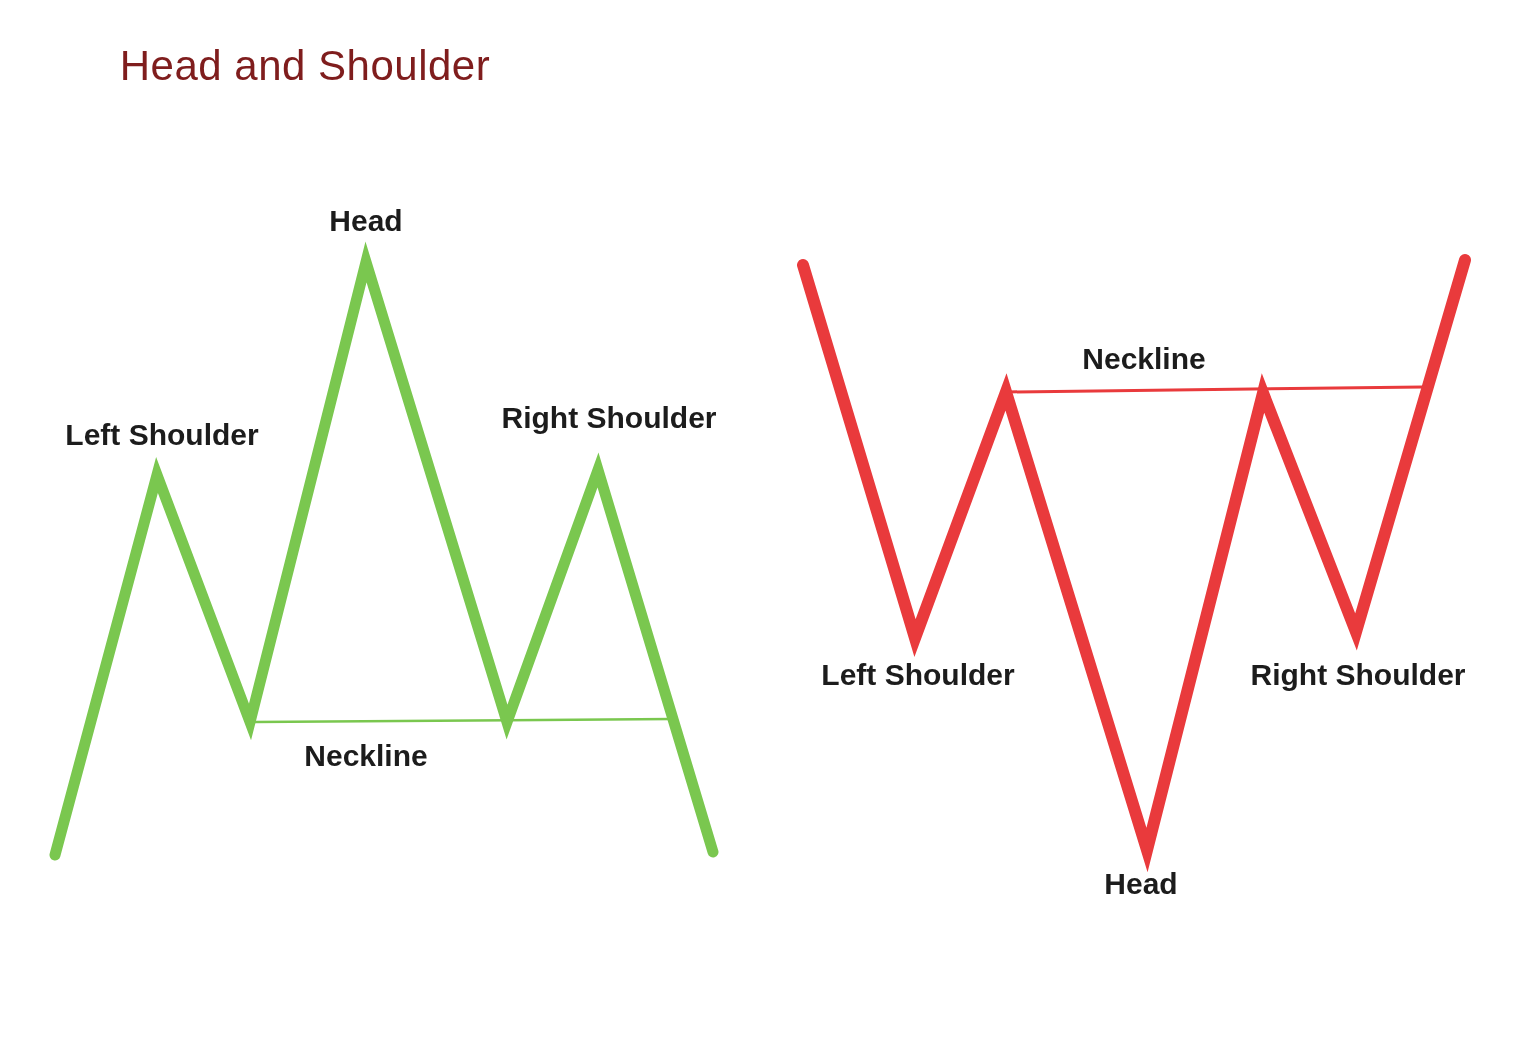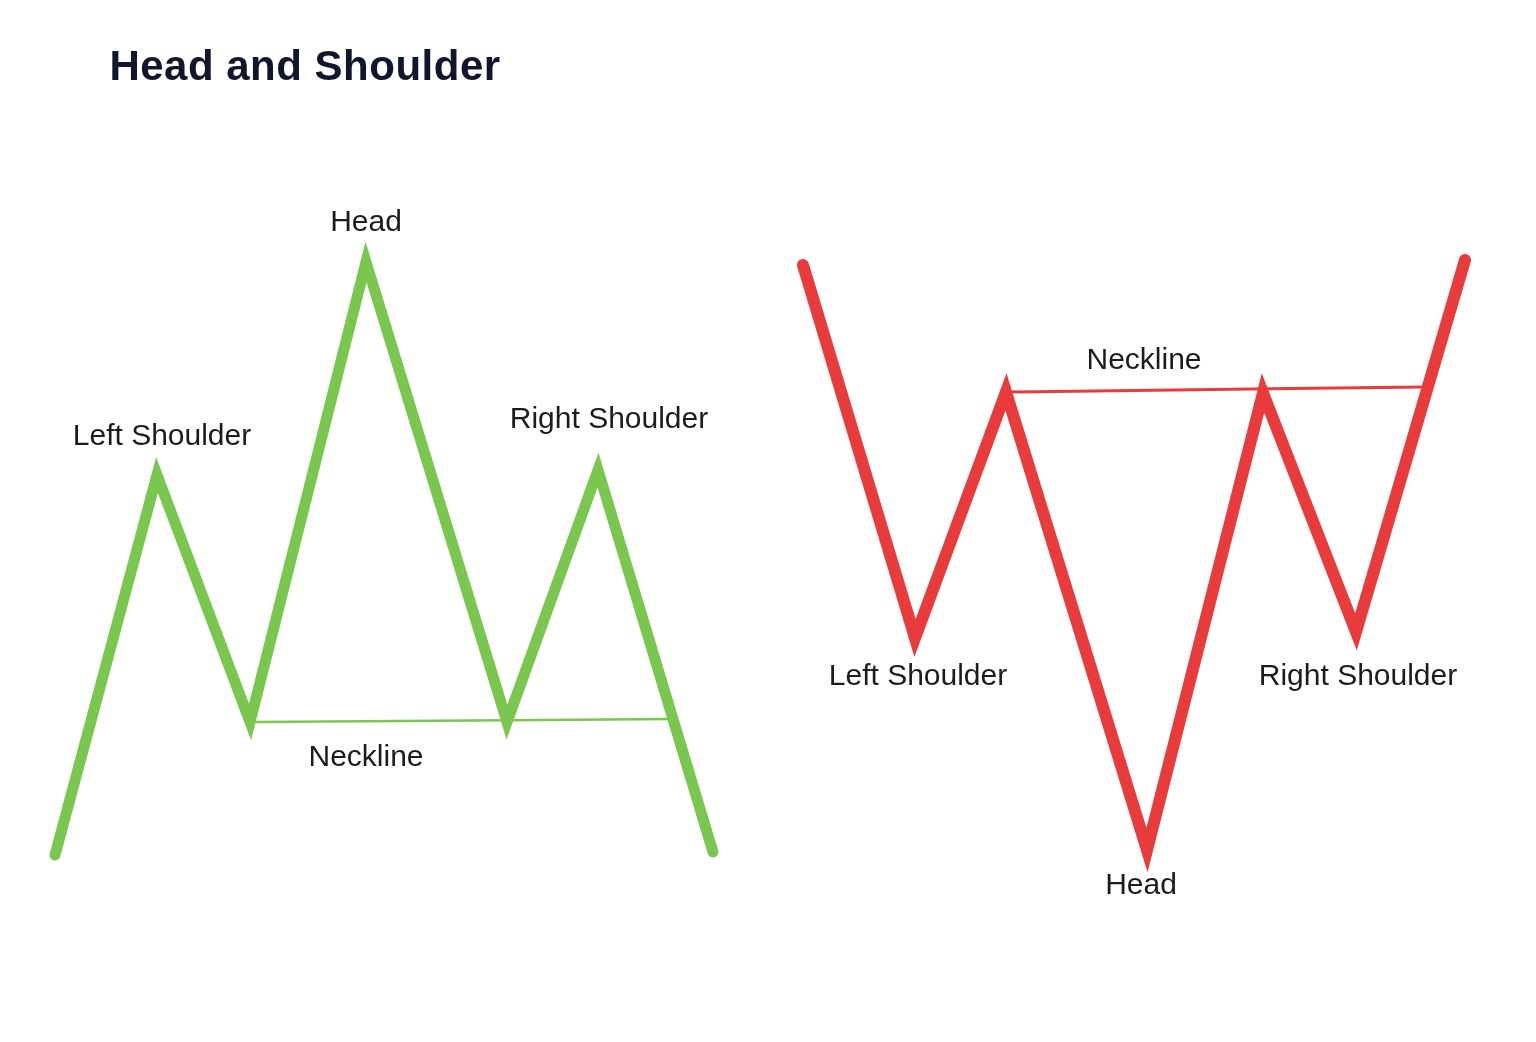--- a/index.html
+++ b/index.html
@@ -12,37 +12,37 @@
     position: relative;
     width: 1536px;
     height: 1042px;
     background: #ffffff;
     overflow: hidden;
   }
   .panel-title {
     position: absolute;
     transform: translateX(-50%);
     font-size: 42px;
-    font-weight: 700;
-    color: #0f172a;
+    font-weight: 400;
+    color: #7f1d1d;
     letter-spacing: 0.5px;
     white-space: nowrap;
   }
   #pattern-svg {
     position: absolute;
     left: 0;
     top: 0;
     width: 1536px;
     height: 1042px;
   }
   .pattern-label {
     position: absolute;
     transform: translate(-50%, -50%);
     font-size: 30px;
-    font-weight: 400;
+    font-weight: 700;
     color: #1c1c1c;
     white-space: nowrap;
   }
 </style>
 </head>
 <body>
 
 <div id="canvas">
   <div class="panel-title" id="title-0" style="left: 305px; top: 42px;">Head and Shoulder</div>
   <svg id="pattern-svg" viewBox="0 0 1536 1042" xmlns="http://www.w3.org/2000/svg">

